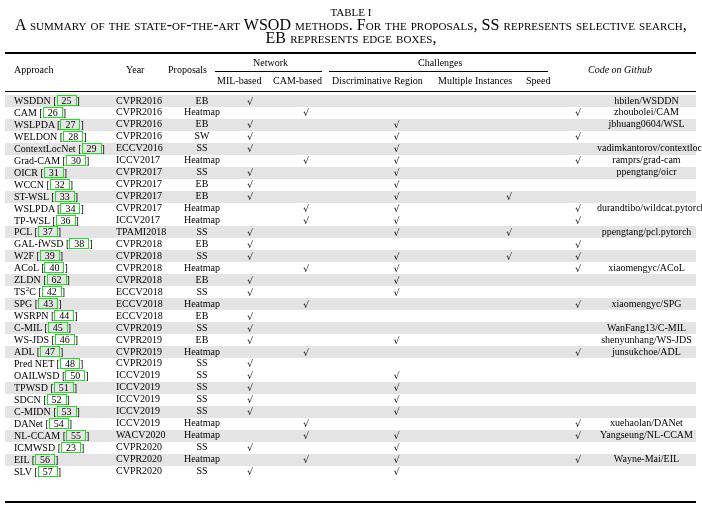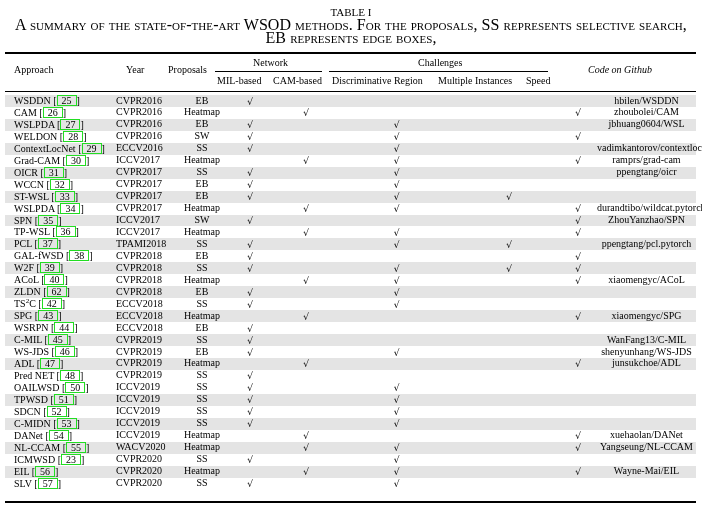--- a/index.html
+++ b/index.html
@@ -157,31 +157,20 @@
         <td class="c-app"><span>WSLPDA</span> [<span class="ref">34</span>]</td>
         <td class="c-year">CVPR2017</td>
         <td class="c-prop">Heatmap</td>
         <td class="c-mil"><span class="chk"></span></td>
         <td class="c-cam"><span class="chk">√</span></td>
         <td class="c-disc"><span class="chk">√</span></td>
         <td class="c-multi"><span class="chk"></span></td>
         <td class="c-speed"><span class="chk">√</span></td>
         <td class="c-code">durandtibo/wildcat.pytorch</td>
       </tr>
-      <tr class="shade">
-        <td class="c-app"><span>SPN</span> [<span class="ref">35</span>]</td>
-        <td class="c-year">ICCV2017</td>
-        <td class="c-prop">SW</td>
-        <td class="c-mil"><span class="chk">√</span></td>
-        <td class="c-cam"><span class="chk"></span></td>
-        <td class="c-disc"><span class="chk"></span></td>
-        <td class="c-multi"><span class="chk"></span></td>
-        <td class="c-speed"><span class="chk">√</span></td>
-        <td class="c-code">ZhouYanzhao/SPN</td>
-      </tr>
       <tr>
         <td class="c-app"><span>TP-WSL</span> [<span class="ref">36</span>]</td>
         <td class="c-year">ICCV2017</td>
         <td class="c-prop">Heatmap</td>
         <td class="c-mil"><span class="chk"></span></td>
         <td class="c-cam"><span class="chk">√</span></td>
         <td class="c-disc"><span class="chk">√</span></td>
         <td class="c-multi"><span class="chk"></span></td>
         <td class="c-speed"><span class="chk">√</span></td>
         <td class="c-code"></td>

